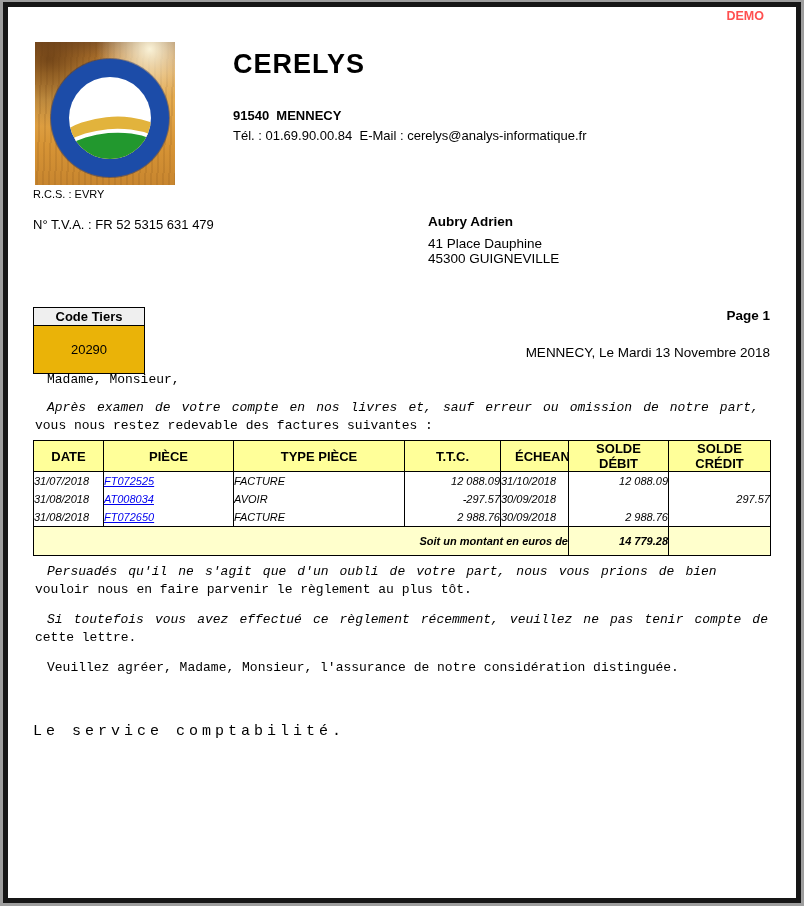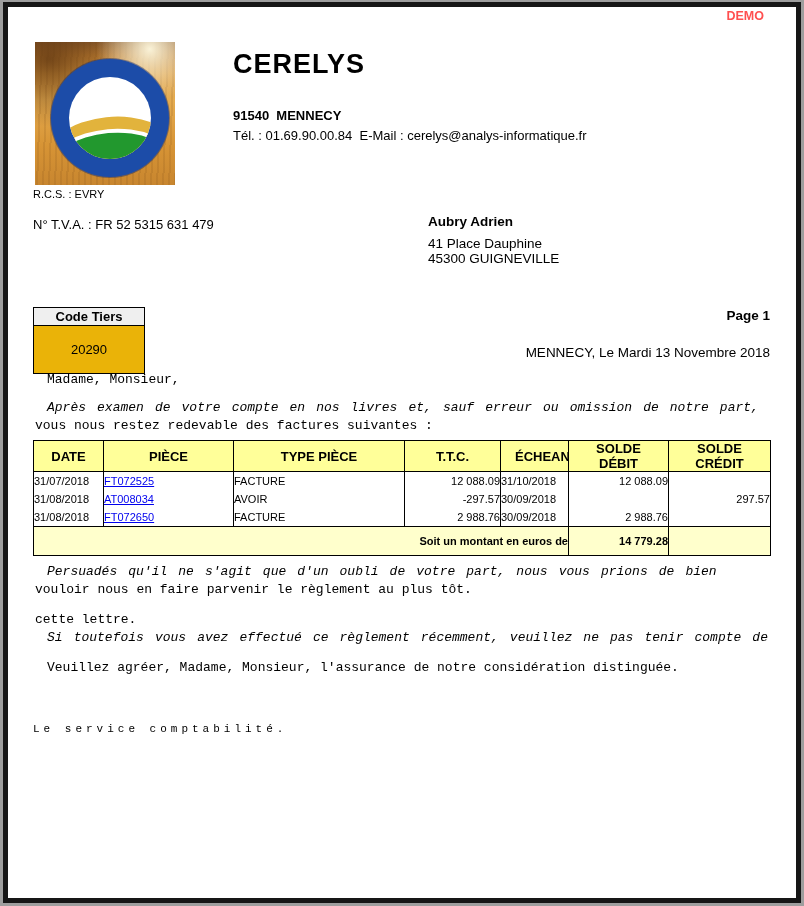--- a/index.html
+++ b/index.html
@@ -51,30 +51,30 @@
     font-size:13px;line-height:18px;color:#000;}
   .letter .para{margin-bottom:10px;}
   .letter .line{white-space:pre;}
   .letter .indent{padding-left:12px;}
   .letter .stretch{word-spacing:0.25em;font-style:italic;}
   .letter-top{top:364px;}
   .letter-bottom{top:556px;}
   .letter-bottom .para{margin-bottom:12px;}
   .signature{position:absolute;left:25px;top:716px;
     font-family:"Liberation Mono","DejaVu Sans Mono",monospace;
-    font-size:11px;letter-spacing:4px;white-space:pre;}
+    font-size:15px;letter-spacing:4px;white-space:pre;}
 
   
   table.invoice{position:absolute;left:25px;top:433px;width:737px;
     border-collapse:collapse;table-layout:fixed;border:1.5px solid #000;}
   table.invoice th{background:var(--header-bg,#FFFF99);border:1px solid #000;
     font-size:13px;font-weight:bold;height:25px;text-align:center;padding:0 14px;
     overflow:hidden;}
   table.invoice td{font-size:11px;height:18px;padding:0;vertical-align:middle;overflow:hidden;
-    border-left:1px solid #000;border-right:1px solid #000;}
+    border-left:1px solid #000;border-right:1px solid #000;font-style:italic;}
   td.c-date{padding-left:3px;}
   td.c-piece{padding-left:4px;}
   td.c-type{padding-left:4px;}
   td.c-ttc{text-align:right;padding-right:4px;}
   td.c-ech{padding-left:5px;}
   td.c-deb{text-align:right;padding-right:4px;}
   td.c-cred{text-align:right;padding-right:4px;}
   a.piece-link{color:var(--link,#0000EE);text-decoration:underline;}
   tr.total-row td{background:var(--total-bg,#FFFFCC);border:1px solid #000;height:28px;}
   td.total-label{text-align:right;font-weight:bold;font-size:13.5px;padding-right:6px;}
@@ -186,22 +186,22 @@
       </tr>
     </tfoot>
   </table>
 
   <div class="letter letter-bottom" id="letter-bottom">
       <div class="para">
         <div class="line indent stretch">Persuadés qu'il ne s'agit que d'un oubli de votre part, nous vous prions de bien</div>
         <div class="line">vouloir nous en faire parvenir le règlement au plus tôt.</div>
       </div>
       <div class="para">
+        <div class="line indent stretch">Si toutefois vous avez effectué ce règlement récemment, veuillez ne pas tenir compte de</div>
         <div class="line">cette lettre.</div>
-        <div class="line indent stretch">Si toutefois vous avez effectué ce règlement récemment, veuillez ne pas tenir compte de</div>
       </div>
       <div class="para">
         <div class="line indent">Veuillez agréer, Madame, Monsieur, l'assurance de notre considération distinguée.</div>
       </div>
     </div>
 
   <div class="signature">Le service comptabilité.</div>
 
 </div>
 

